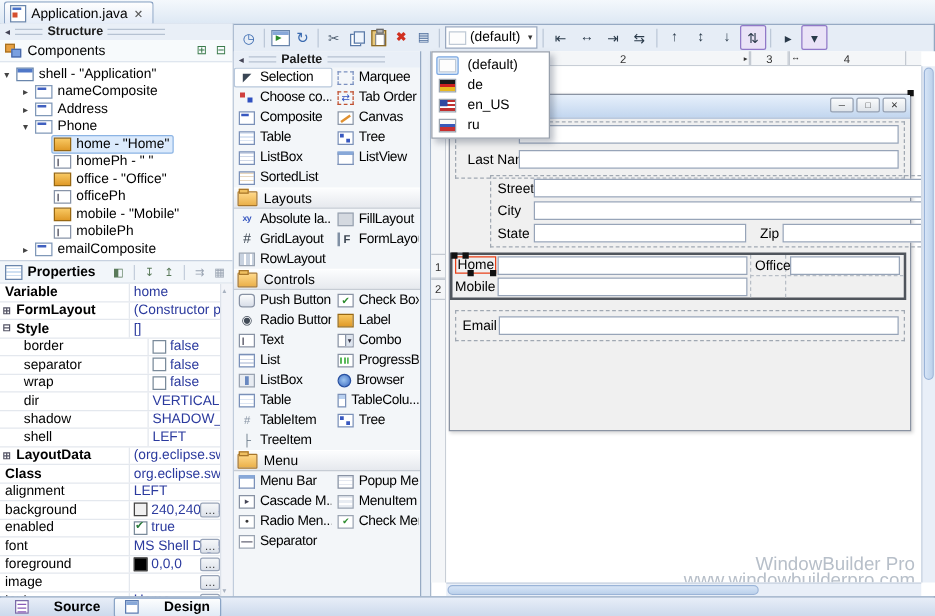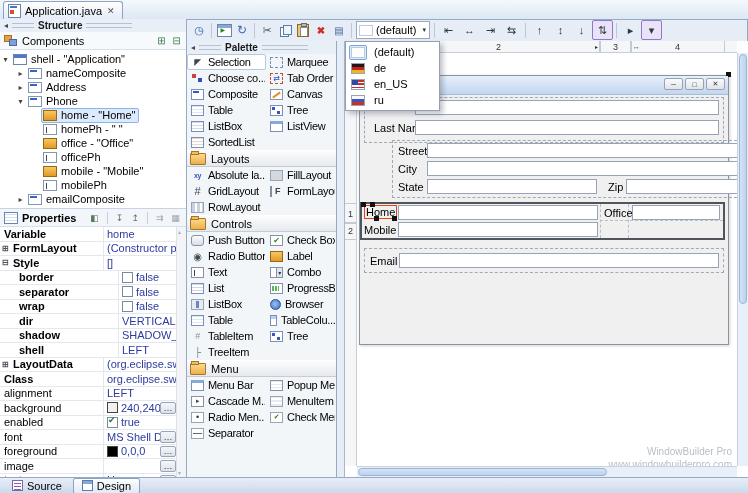--- a/index.html
+++ b/index.html
@@ -45,21 +45,21 @@
   .props-hd .t{font-weight:bold;}
   .props-hd .sp{flex:1;}
   .phicon{font-size:9px;color:#5a7a5a;padding:0 2px;}
   .phicon.gray{color:#9aa4b2;}
   .phsep{width:1px;height:12px;background:#c4cedc;margin:0 2px;}
   .pgrid{flex:1;position:relative;background:#fff;padding-right:9px;overflow:hidden;}
   .pscroll{position:absolute;right:0;top:0;bottom:0;width:9px;background:#f2f4f8;border-left:1px solid #dde2ea;font-size:6px;color:#a8b2c0;text-align:center;}
   .pscroll .up{position:absolute;top:1px;left:1px;} .pscroll .dn{position:absolute;bottom:1px;left:1px;}
   .prow{display:flex;height:13.5px;border-bottom:1px solid #e4e8ee;align-items:stretch;}
   .pname{width:99px;flex:none;display:flex;align-items:center;gap:2px;padding-left:4px;border-right:1px solid #e4e8ee;overflow:hidden;white-space:nowrap;}
-  .pname.ind{padding-left:19px;font-weight:bold;}
+  .pname.ind{padding-left:19px;}
   .pname.b{font-weight:bold;}
   .pexp{font-size:8px;color:#556;width:9px;flex:none;margin-left:-2px;}
   .pval{flex:1;display:flex;align-items:center;gap:3px;padding-left:3px;color:#2b3a9e;position:relative;overflow:hidden;white-space:nowrap;}
   .cb{width:9px;height:9px;border:1px solid #7a8a9a;background:#fff;flex:none;position:relative;}
   .cb.ck::before{content:"✔";position:absolute;left:0px;top:-3px;font-size:9px;color:#2a7a3a;}
   .sw{width:9px;height:9px;border:1px solid #444;flex:none;}
   .sw.light{background:#f0f0f0;} .sw.dark{background:#000;}
   .dots{position:absolute;right:1px;top:1px;bottom:1px;width:14px;background:linear-gradient(#f5f7f9,#dde2ea);border:1px solid #98a4b8;border-radius:2px;display:flex;align-items:center;justify-content:center;font-size:9px;color:#333;line-height:6px;}
   
   .toolbar{position:absolute;left:187px;top:19px;width:561px;height:22px;display:flex;align-items:center;padding-left:3px;box-sizing:border-box;}
@@ -163,35 +163,35 @@
   .wbtn{width:19px;height:12px;background:linear-gradient(#fafbfc,#dfe4ea);border:1px solid #98a2b2;border-radius:2px;font-size:7px;display:flex;align-items:center;justify-content:center;color:#333;box-sizing:border-box;}
   .handle{position:absolute;width:5px;height:5px;background:#111;}
   .shell-tr{right:-3px;top:-4px;}
   .grp{position:absolute;border:1px dashed #a0a8b2;box-sizing:border-box;}
   .flabel{position:absolute;font-size:11px;color:#000;white-space:nowrap;}
   .finput{position:absolute;height:15px;border:1px solid #97a4b8;background:#fff;box-sizing:border-box;font:11px "Liberation Sans",sans-serif;padding:0 2px;}
   .phone{position:absolute;border:2px solid #50555c;background:#f0f0f0;box-sizing:border-box;}
   .dashv{position:absolute;top:0;bottom:0;width:0;border-left:1px dashed #b8bec6;}
   .dashh{position:absolute;height:0;border-top:1px dashed #b8bec6;}
   .sel-label{position:absolute;border:1px solid #e84018;padding:0 1px;font-size:11px;background:transparent;}
-  .wm{position:absolute;right:5px;top:392px;text-align:right;color:#b7bfc9;font-size:10px;line-height:13px;}
+  .wm{position:absolute;right:5px;top:392px;text-align:right;color:#b7bfc9;font-size:15px;line-height:13px;}
   
   .lmenu{position:absolute;left:345px;top:41px;width:93px;background:#fff;border:1px solid #98a0ac;box-shadow:3px 3px 5px rgba(70,80,100,.35);padding:2px 0;z-index:50;}
   .mitem{height:16px;display:flex;align-items:center;gap:7px;padding:0 3px;}
   .icobox{padding:1px;border:1px solid transparent;border-radius:2px;display:flex;}
   .icobox.on{border-color:#7aa6e0;background:#dcebfc;}
   .flag{width:14px;height:11px;border:1px solid #9aa4ae;box-sizing:border-box;flex:none;}
   .flag-default{background:#fdfdfd;border-color:#c0cad6;}
   .flag-de{background:linear-gradient(#1a1a1a 33%,#cc2020 33% 66%,#e8b820 66%);}
   .flag-us{background:repeating-linear-gradient(#c03030 0 1.7px,#fff 1.7px 3.4px);position:relative;}
   .flag-us::before{content:"";position:absolute;left:0;top:0;width:6px;height:5px;background:#3048a0;}
   .flag-ru{background:linear-gradient(#f8f8f8 33%,#3858b8 33% 66%,#c83030 66%);}
   
   .bottombar{position:absolute;left:0;top:477px;width:748px;height:16px;background:linear-gradient(#e8eef8,#ccd9ec);border-top:1px solid #96aac4;display:flex;align-items:center;padding-left:3px;gap:2px;box-sizing:border-box;}
-  .btab{height:14px;display:flex;align-items:center;gap:4px;padding:0 8px;border:1px solid transparent;}
+  .btab{height:14px;display:flex;align-items:center;gap:20px;padding:0 8px;border:1px solid transparent;font-weight:bold;}
   .btab.active{background:linear-gradient(#fdfefe,#e0eaf6);border-color:#8aa4c6;border-radius:2px;}
   .bi{width:11px;height:11px;flex:none;position:relative;box-sizing:border-box;}
   .bi-source{background:#fff;border:1px solid #7a6aa8;}
   .bi-source::before{content:"";position:absolute;left:1px;top:2px;right:1px;height:1px;background:#8a5ab8;box-shadow:0 3px 0 #8a5ab8,0 6px 0 #8a5ab8;}
   .bi-design{background:#fff;border:1px solid #5a7ab0;}
   .bi-design::before{content:"";position:absolute;left:0;top:0;right:0;height:3px;background:#88a8d8;}
 </style>
 </head>
 <body>
 

